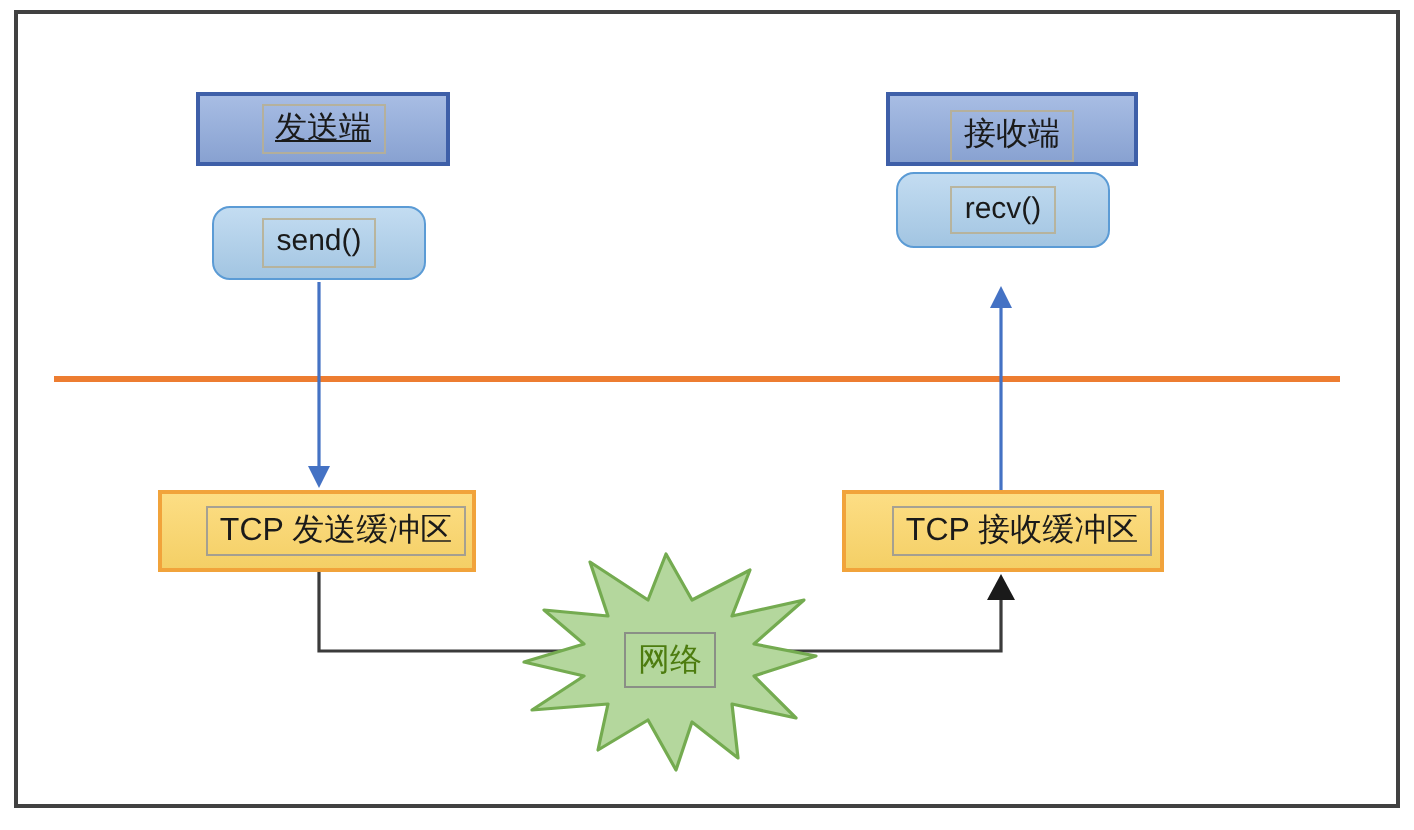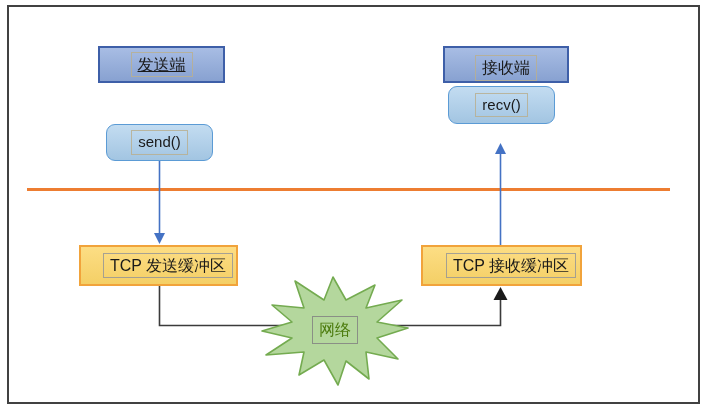--- a/index.html
+++ b/index.html
@@ -64,21 +64,21 @@
   }
   .title-box .inner-label,
   .call-box .inner-label {
     border: 1px solid rgba(185, 175, 145, 0.85);
   }
   .buffer-box .inner-label {
     border: 1px solid rgba(150, 150, 150, 0.85);
   }
   .sender-title   { left: 98px;  top: 46px;  width: 127px; height: 37px; text-decoration: underline; }
   .receiver-title { left: 443px; top: 46px;  width: 126px; height: 37px; align-items: flex-end; }
-  .sender-call    { left: 106px; top: 103px; width: 107px; height: 37px; margin-top: 21px; }
+  .sender-call    { left: 106px; top: 103px; width: 107px; height: 37px; }
   .receiver-call  { left: 448px; top: 86px; width: 107px; height: 38px; }
   .sender-buffer  { left: 79px;  top: 245px; width: 159px; height: 41px; }
   .receiver-buffer{ left: 421px; top: 245px; width: 161px; height: 41px; }
   .network-label {
     position: absolute;
     left: 312px; top: 316px;
     width: 46px; height: 28px;
     box-sizing: border-box;
     border: 1px solid rgba(130, 130, 130, 0.85);
     display: flex;

